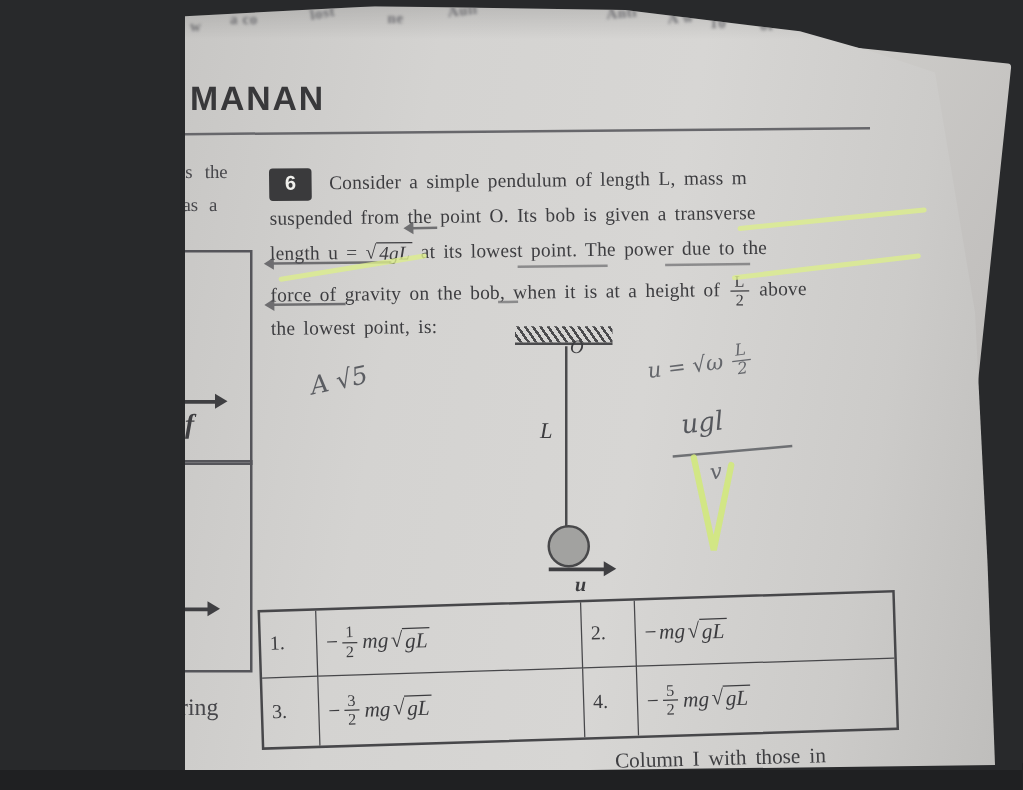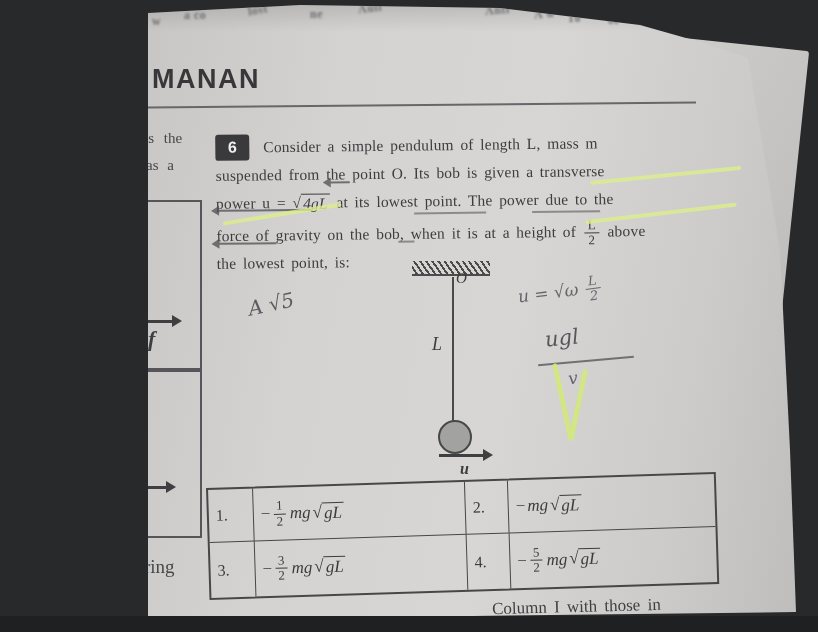--- a/index.html
+++ b/index.html
@@ -154,21 +154,21 @@
     <div class="arrow-r" style="left:4px;top:320px;width:30px;"></div>
     <span class="m-f" style="left:8px;top:326px;">f</span>
     <div class="m-box" style="left:-14px;top:368px;width:72px;height:166px;"></div>
     <div class="arrow-r" style="left:2px;top:486px;width:26px;"></div>
     <span class="m-txt" style="left:4px;top:556px;font-size:19px;">ring</span>
 
     <div class="question">
       <div class="q-badge">6</div>
       <div class="q-line q1">Consider a simple pendulum of length L, mass m</div>
       <div class="q-line q2">suspended from the point O. Its bob is given a transverse</div>
-      <div class="q-line q3"><span>power u = </span><span class="sqrt">
+      <div class="q-line q3"><span>length u = </span><span class="sqrt">
             <span class="rad">√</span>
             <span class="rdc">4gL</span>
           </span><span> at its lowest point. The power due to the</span></div>
       <div class="q-line q4"><span>force of gravity on the bob, when it is at a height of </span><span class="frac">
             <span class="fn">L</span>
             <span class="fd">2</span>
           </span><span> above</span></div>
       <div class="q-line q5">the lowest point, is:</div>
 
       <div class="arrow-l" style="left:120px;top:52px;width:20px;"></div>

